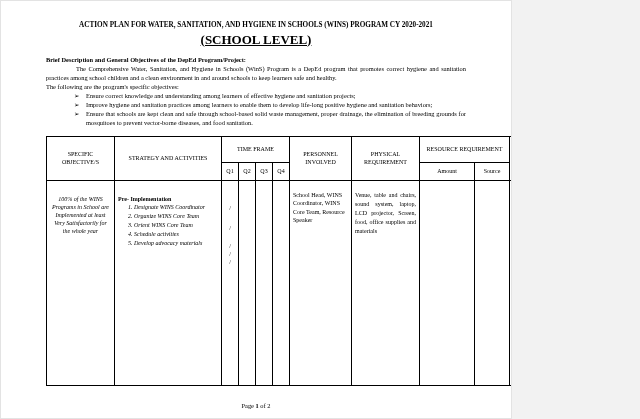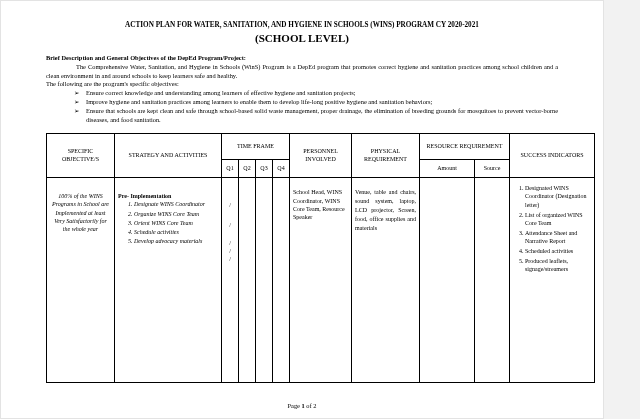--- a/index.html
+++ b/index.html
@@ -4,29 +4,29 @@
 <style>
   * { margin:0; padding:0; box-sizing:border-box; }
   html,body { width:640px; height:419px; }
   body {
     background:#f2f2f2;
     font-family:"Liberation Serif", serif;
     color:#000;
   }
   .page {
     position:relative;
-    width:604px; height:419px;
+    width:512px; height:419px;
     background:#ffffff;
     border:1px solid #e3e3e3;
     padding:20px 45px 0 45px;
     overflow:hidden;
   }
   .title-block { text-align:center; margin-bottom:8px; }
   .title-line1 { font-weight:bold; font-size:7.2px; line-height:1.35; }
-  .title-line2 { font-weight:bold; font-size:11px; line-height:1.35; }
+  .title-line2 { font-weight:bold; font-size:13px; line-height:1.35;text-decoration:underline; }
   .intro-heading { font-weight:bold; font-size:6.4px; line-height:1.4; }
   .para { font-size:6.4px; line-height:1.4; text-indent:30px; text-align:justify; }
   .lead { font-size:6.4px; line-height:1.4; }
   .bullets { margin-left:28px; }
   .bullet-row { display:flex; font-size:6.4px; line-height:1.4; }
   .bullet-glyph { width:12px; flex:0 0 12px; }
   .bullet-text { flex:1; text-align:justify; }
 
   table.action {
     border-collapse:collapse;

